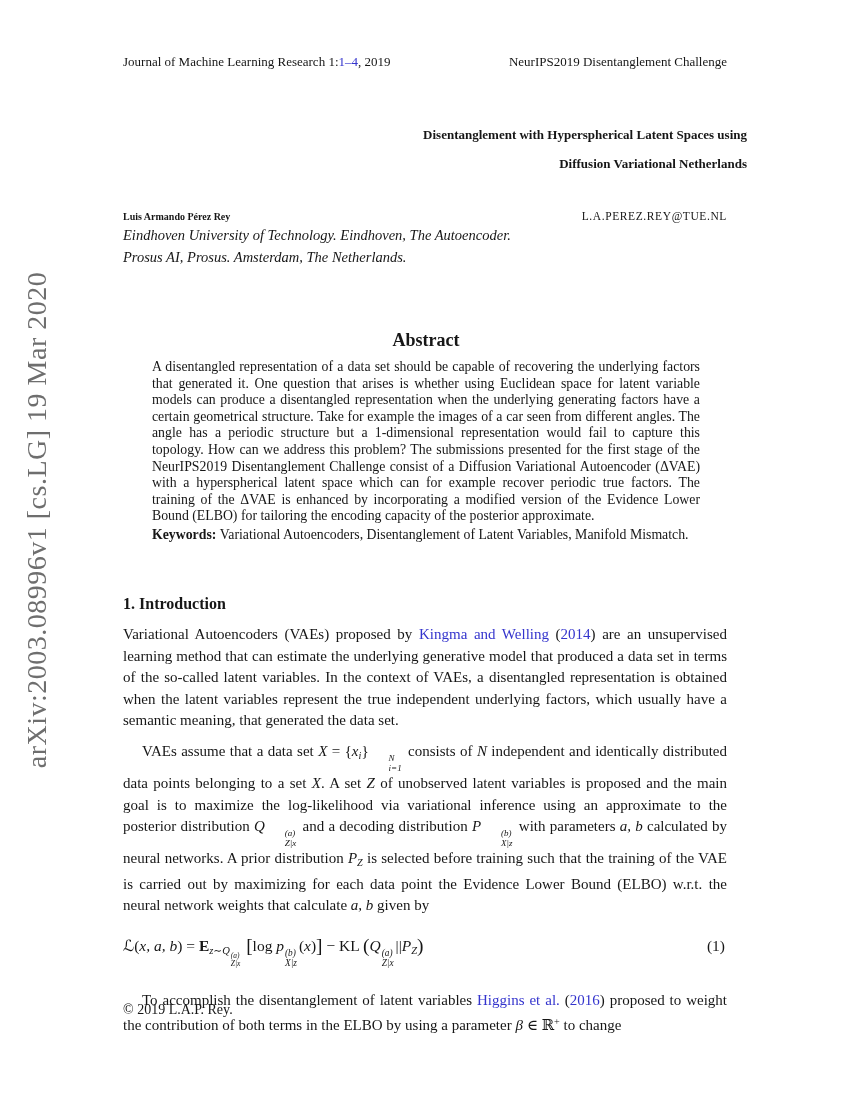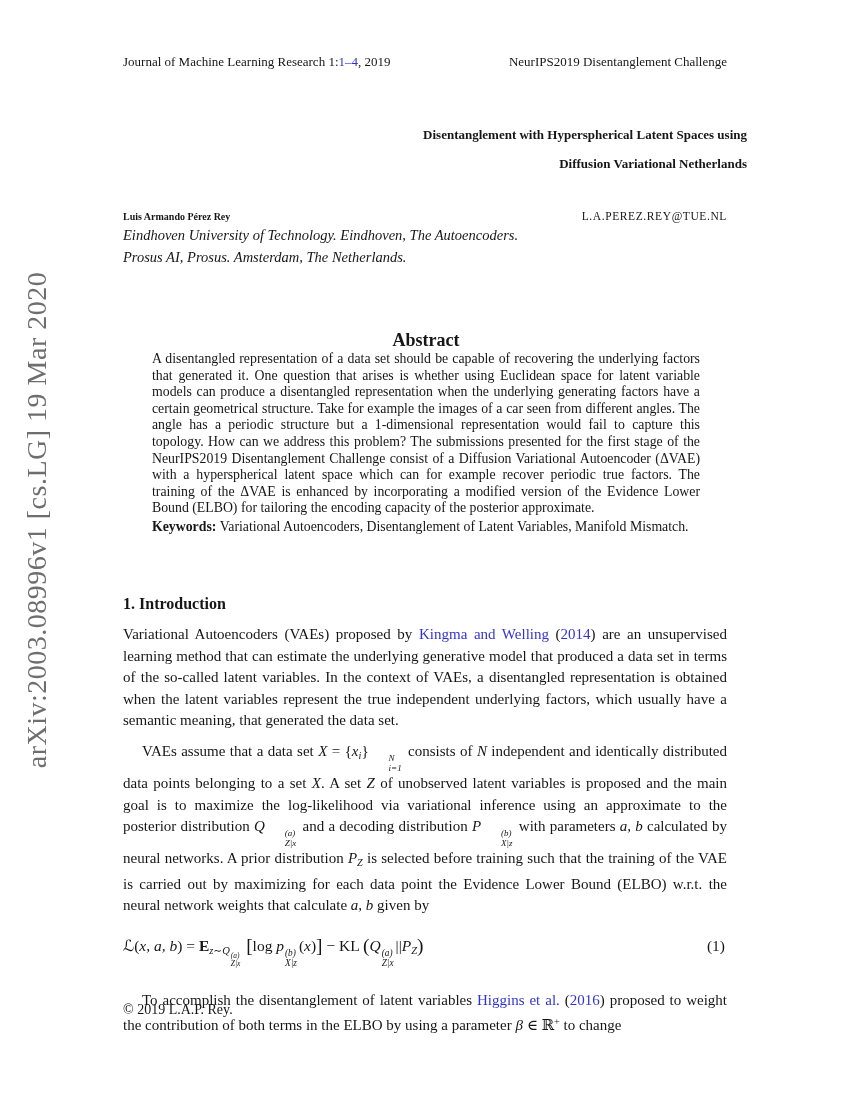--- a/index.html
+++ b/index.html
@@ -39,21 +39,21 @@
   .authors{position:absolute;left:123px;top:210px;width:604px;}
   .author-row{display:flex;justify-content:space-between;align-items:baseline;}
   .author-name{font-weight:bold;font-size:10px;}
   .author-email{font-size:11.5px;letter-spacing:0.6px;}
   .affil{font-style:italic;font-size:14.5px;line-height:21.5px;margin-top:3px;}
   .affil div{margin:0;}
   
   .abstract{position:absolute;left:152px;top:330px;width:548px;}
   .abstract-heading{text-align:center;font-weight:bold;font-size:18px;}
   .abstract-body{
-    font-size:13.8px;line-height:16.6px;
+    margin-top:8px;font-size:13.8px;line-height:16.6px;
     text-align:justify;
   }
   .keywords{margin-top:2px;font-size:13.8px;line-height:16.6px;text-align:justify;}
   
   .section-heading{
     position:absolute;left:123px;top:595px;
     font-weight:bold;font-size:16px;
   }
   .main{
     position:absolute;left:123px;top:624px;width:604px;
@@ -103,21 +103,21 @@
     <div>Disentanglement with Hyperspherical Latent Spaces using</div>
     <div>Diffusion Variational Netherlands</div>
   </div>
 
   <div class="authors">
     <div class="author-row">
       <span class="author-name">Luis Armando Pérez Rey</span>
       <span class="author-email">L.A.PEREZ.REY@TUE.NL</span>
     </div>
     <div class="affil">
-      <div>Eindhoven University of Technology. Eindhoven, The Autoencoders.</div>
+      <div>Eindhoven University of Technology. Eindhoven, The Autoencoder.</div>
       <div>Prosus AI, Prosus. Amsterdam, The Netherlands.</div>
     </div>
   </div>
 
   <div class="abstract">
     <div class="abstract-heading">Abstract</div>
     <div class="abstract-body">A disentangled representation of a data set should be capable of recovering the underlying factors that generated it. One question that arises is whether using Euclidean space for latent variable models can produce a disentangled representation when the underlying generating factors have a certain geometrical structure. Take for example the images of a car seen from different angles. The angle has a periodic structure but a 1-dimensional representation would fail to capture this topology. How can we address this problem? The submissions presented for the first stage of the NeurIPS2019 Disentanglement Challenge consist of a Diffusion Variational Autoencoder (ΔVAE) with a hyperspherical latent space which can for example recover periodic true factors. The training of the ΔVAE is enhanced by incorporating a modified version of the Evidence Lower Bound (ELBO) for tailoring the encoding capacity of the posterior approximate.</div>
     <div class="keywords"><span class="b">Keywords: </span><span>Variational Autoencoders, Disentanglement of Latent Variables, Manifold Mismatch.</span></div>
   </div>
 

